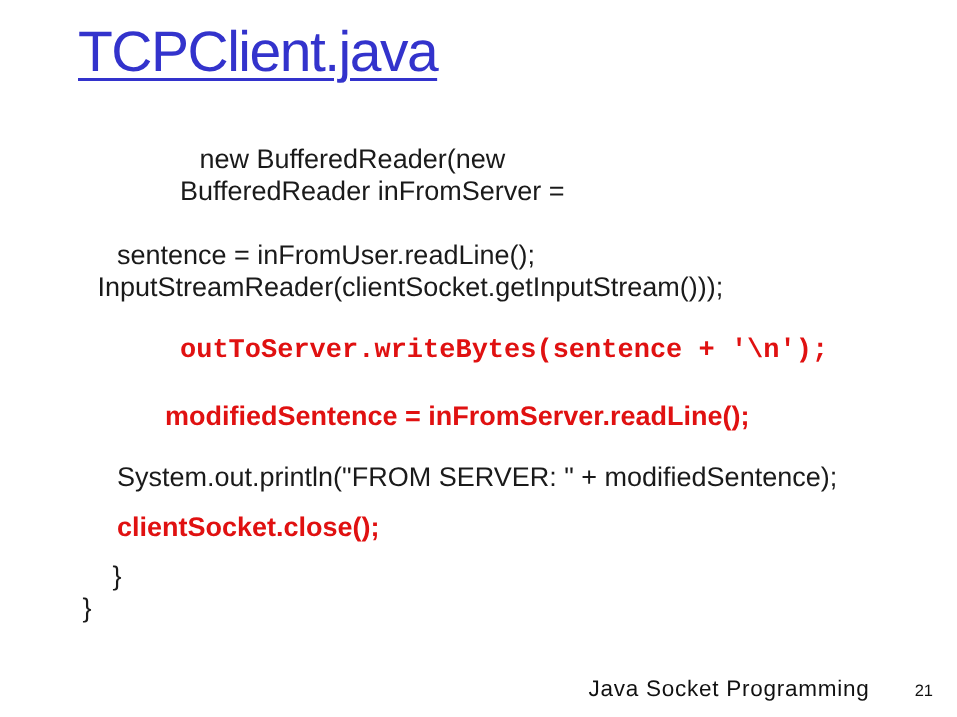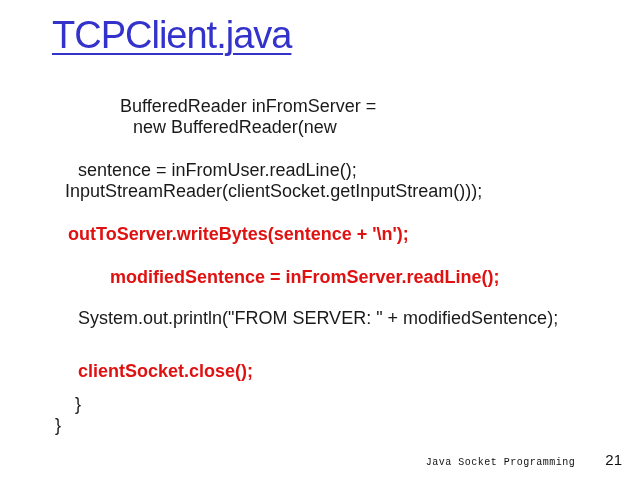--- a/index.html
+++ b/index.html
@@ -48,43 +48,42 @@
   .footer {
     position: absolute;
     right: 16px;
     bottom: 10px;
     display: flex;
     align-items: baseline;
     gap: 30px;
     color: var(--footer-color, #111111);
   }
   .footer-label {
-    font-size: 10px;
+    font-size: 15px;
     letter-spacing: 0.5px;
-    font-family: Liberation Mono, monospace;
   }
   .footer-page {
-    font-size: 15px;
+    font-size: 11px;
   }
 </style>
 </head>
 <body>
 
 <div class="slide">
   <h1 class="title">TCPClient.java</h1>
 
   <div class="code">
+      <div class="code-line" style="margin-left: 133px; margin-top: 0px;">new BufferedReader(new</div>
       <div class="code-line" style="margin-left: 120px; margin-top: 0px;">BufferedReader inFromServer =</div>
-      <div class="code-line" style="margin-left: 133px; margin-top: 0px;">new BufferedReader(new</div>
       <div class="code-line" style="margin-left: 78px; margin-top: 22px;">sentence = inFromUser.readLine();</div>
       <div class="code-line" style="margin-left: 65px; margin-top: 0px;">InputStreamReader(clientSocket.getInputStream()));</div>
-      <div class="code-line highlight" style="margin-left: 68px; margin-top: 22px;">outToServer.writeBytes(sentence + '\n');</div>
+      <div class="code-line highlight" style="margin-left: 120px; margin-top: 22px; font-family: Liberation Mono, monospace;">outToServer.writeBytes(sentence + '\n');</div>
       <div class="code-line highlight" style="margin-left: 110px; margin-top: 22px;">modifiedSentence = inFromServer.readLine();</div>
       <div class="code-line" style="margin-left: 78px; margin-top: 20px;">System.out.println("FROM SERVER: " + modifiedSentence);</div>
-      <div class="code-line highlight" style="margin-left: 78px; margin-top: 32px;">clientSocket.close();</div>
+      <div class="code-line highlight" style="margin-left: 78px; margin-top: 12px;">clientSocket.close();</div>
       <div class="code-line" style="margin-left: 75px; margin-top: 12px;">}</div>
       <div class="code-line" style="margin-left: 55px; margin-top: 0px;">}</div>
     </div>
 
   <div class="footer">
     <span class="footer-label">Java Socket Programming</span>
     <span class="footer-page">21</span>
   </div>
 </div>
 

